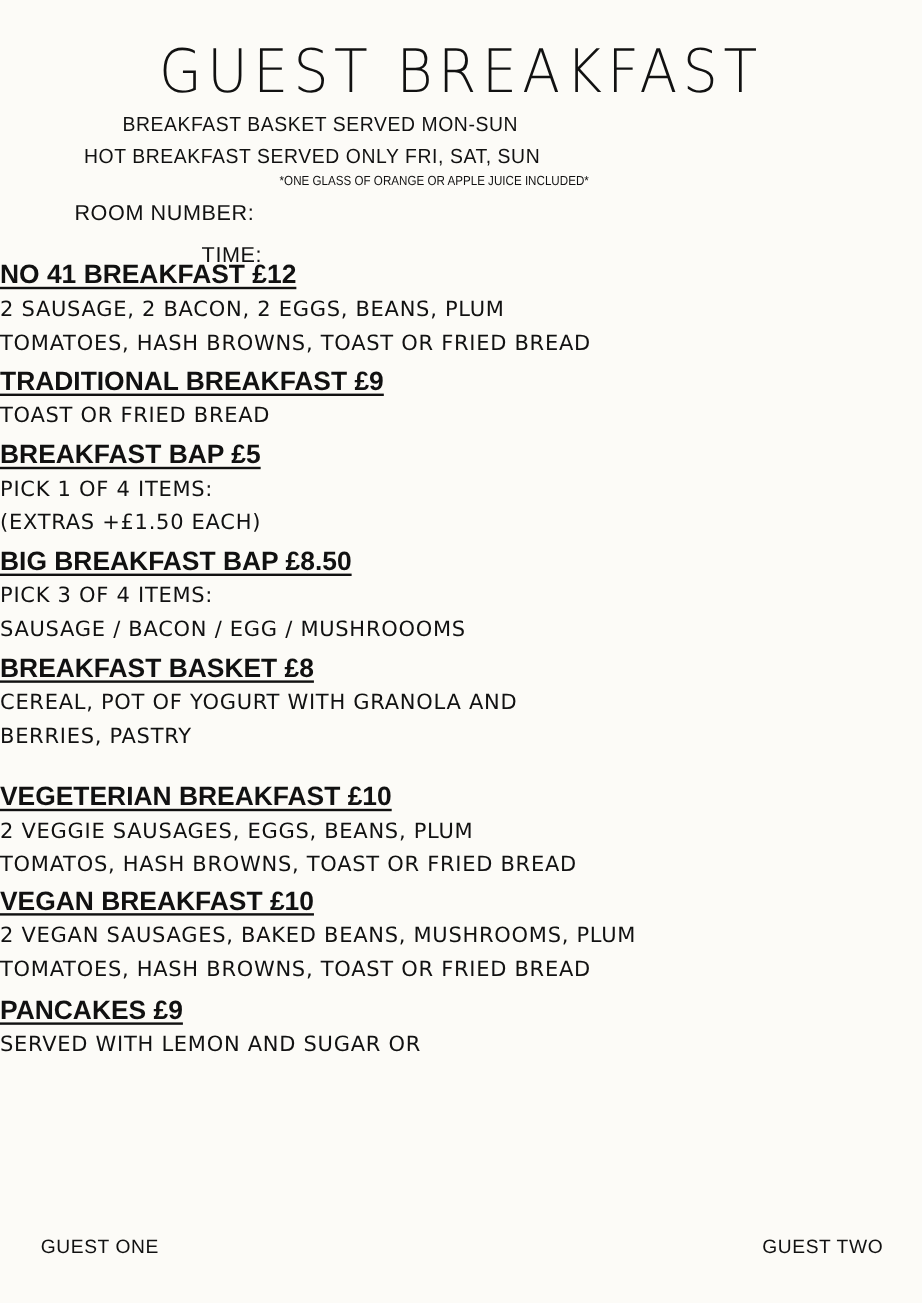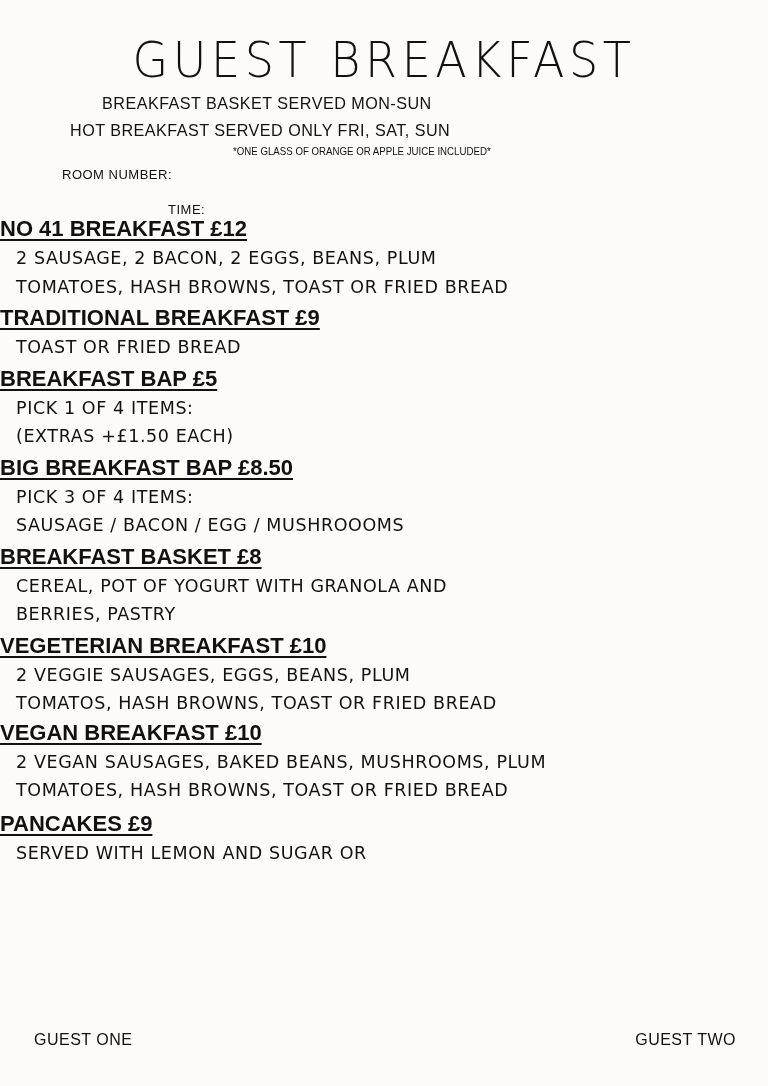--- a/index.html
+++ b/index.html
@@ -25,21 +25,21 @@
     position: absolute; font-family: "Liberation Sans", sans-serif;
     font-size: 17px; letter-spacing: 0.5px; transform: scaleX(0.95); transform-origin: left;
     white-space: nowrap;
   }
   .note {
     position: absolute; font-family: "Liberation Sans", sans-serif;
     font-size: 11px; white-space: nowrap; transform: scaleX(0.88); transform-origin: left;
   }
   .label {
     position: absolute; font-family: "Liberation Sans", sans-serif;
-    font-size: 13px; letter-spacing: 0.5px; white-space: nowrap;
+    font-size: 18px; letter-spacing: 0.5px; white-space: nowrap;
   }
   .menu {
     position: absolute; left: 0; right: 0; top: 214px;
   }
   .item-title {
     font-family: "Liberation Sans", sans-serif;
     font-weight: 700;
     font-size: 22px;
     text-decoration: underline;
     text-decoration-thickness: 2px;
@@ -48,21 +48,20 @@
     display: block;
     white-space: nowrap;
   }
   .item-desc {
     font-family: "DejaVu Sans", sans-serif;
     font-size: 17.5px;
     letter-spacing: 0.6px;
     line-height: 28.5px;
     display: block;
     white-space: nowrap;
-    padding-left: 16px;
   }
   .item { margin-bottom: 0; }
   .footer-left, .footer-right {
     position: absolute; top: 1031px;
     font-family: "Liberation Sans", sans-serif;
     font-size: 16px; letter-spacing: 0.5px;
   }
   .footer-left { left: 34px; }
   .footer-right { right: 32px; }
 </style>
@@ -89,21 +88,21 @@
   <div class="item" style="margin-bottom:2px">
     <span class="item-title">BREAKFAST BAP £5</span>
     <span class="item-desc">PICK 1 OF 4 ITEMS:</span>
     <span class="item-desc">(EXTRAS +£1.50 EACH)</span>
   </div>
   <div class="item" style="margin-bottom:2px">
     <span class="item-title">BIG BREAKFAST BAP £8.50</span>
     <span class="item-desc">PICK 3 OF 4 ITEMS:</span>
     <span class="item-desc">SAUSAGE / BACON / EGG / MUSHROOOMS</span>
   </div>
-  <div class="item" style="margin-bottom:2px">
+  <div class="item" style="margin-bottom:20px">
     <span class="item-title">BREAKFAST BASKET £8</span>
     <span class="item-desc">CEREAL, POT OF YOGURT WITH GRANOLA AND</span>
     <span class="item-desc">BERRIES, PASTRY</span>
   </div>
   <div class="item" style="margin-bottom:0px">
     <span class="item-title">VEGETERIAN BREAKFAST £10</span>
     <span class="item-desc">2 VEGGIE SAUSAGES, EGGS, BEANS, PLUM</span>
     <span class="item-desc">TOMATOS, HASH BROWNS, TOAST OR FRIED BREAD</span>
   </div>
   <div class="item" style="margin-bottom:4px">

